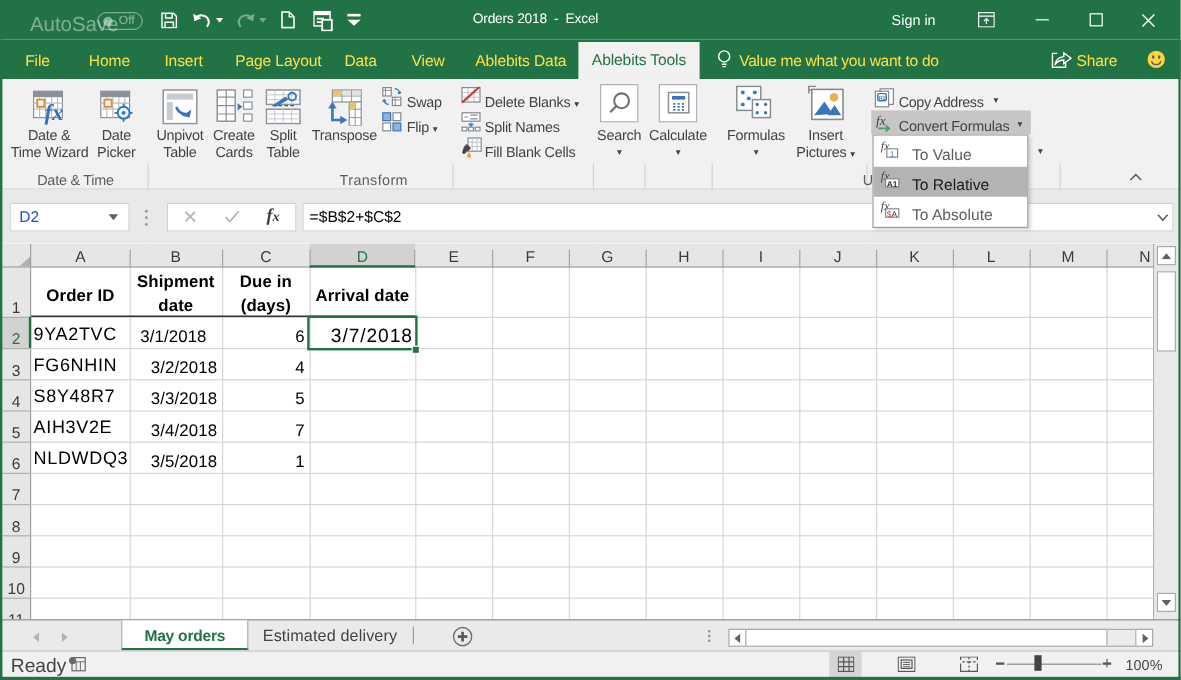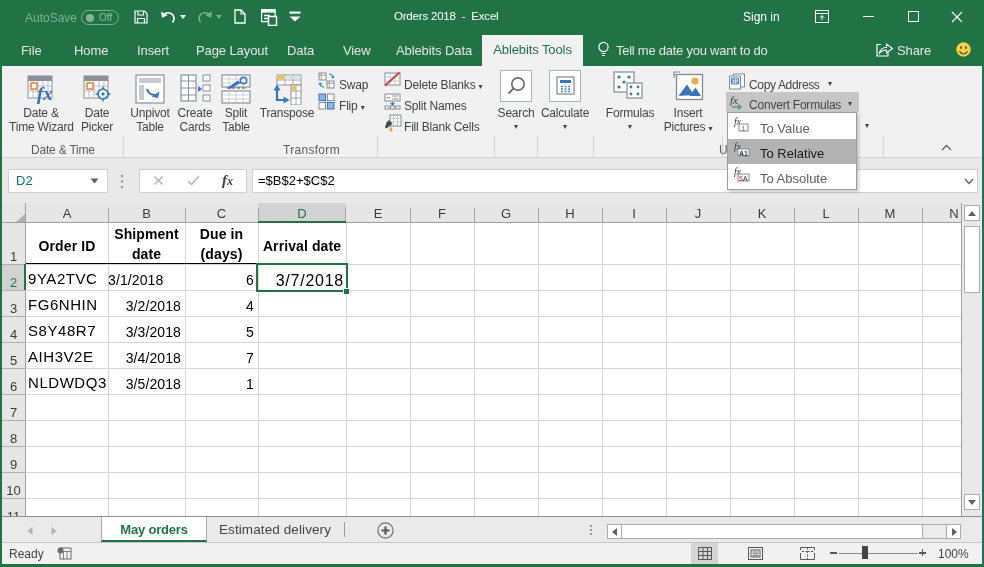--- a/index.html
+++ b/index.html
@@ -4,21 +4,21 @@
 <style>
 * { margin:0; padding:0; box-sizing:border-box; }
 html,body { width:984px; height:567px; overflow:hidden; }
 body { font-family:"Liberation Sans", sans-serif; position:relative; background:#fff; }
 #app { position:absolute; left:0; top:0; width:984px; height:567px; }
 .abs { position:absolute; }
 
 #titlebar { left:0; top:0; width:984px; height:33px; background:#217346; }
 #menubar { left:0; top:33px; width:984px; height:33px; background:#217346; }
 .ttxt { color:#fff; font-size:12px; }
-.tabtxt { color:#e5e5e5; font-size:13px; letter-spacing:-0.1px; }
+.tabtxt { color:#fde047; font-size:13px; letter-spacing:-0.1px; }
 #ribbon { left:0; top:66px; width:984px; height:92px; background:#f1f1f1; border-bottom:1px solid #d2d2d2; }
 .rlabel { position:absolute; font-size:12px; color:#5d5d5d; letter-spacing:-0.2px; top:77px; }
 .btext { position:absolute; font-size:12px; color:#444; text-align:center; letter-spacing:-0.2px; white-space:nowrap; }
 .gdiv { position:absolute; width:1px; background:#d4d4d4; top:70px; height:83px; }
 
 #fbar { left:0; top:158px; width:984px; height:45px; background:#e9e9e9; }
 .wbox { position:absolute; background:#fff; border:1px solid #d0d0d0; }
 
 #sheet { left:0; top:203px; width:984px; height:313px; background:#fff; overflow:hidden; }
 .hdrl { position:absolute; top:0; height:20px; font-size:13px; color:#3b3b3b; text-align:center; line-height:21px; }
@@ -34,21 +34,21 @@
 #statusbar { left:0; top:542px; width:984px; height:22px; background:#f1f1f1; border-top:1px solid #c6c6c6; }
 .green-edge { background:#217346; }
 svg { display:block; }
 .mi { position:absolute; font-size:13px; }
 </style>
 </head>
 <body>
 <div id="app">
   <div class="abs" id="titlebar">
 
-    <div class="abs" style="left:25px;top:11px;font-size:12px;color:rgba(255,255,255,0.42);">AutoSave</div>
+    <div class="abs" style="left:25px;top:11px;font-size:17px;color:rgba(255,255,255,0.42);">AutoSave</div>
     <div class="abs" style="left:81px;top:10px;width:38px;height:15px;border:1px solid rgba(255,255,255,0.42);border-radius:8px;">
       <div class="abs" style="left:3.5px;top:3px;width:8px;height:8px;border-radius:50%;background:rgba(255,255,255,0.45);"></div>
       <div class="abs" style="left:17px;top:1px;font-size:10px;color:rgba(255,255,255,0.5);">Off</div>
     </div>
 
     <svg class="abs" style="left:134px;top:10px;" width="14" height="14" viewBox="0 0 14 14">
       <path d="M1 1 h9.5 l2.5 2.5 v9.5 h-12 z" fill="none" stroke="#fff" stroke-width="1.2"></path>
       <path d="M4 1.5 v3.5 h5.5 v-3.5" fill="none" stroke="#fff" stroke-width="1.2"></path>
       <path d="M3.5 13 v-4.5 h7 v4.5" fill="none" stroke="#fff" stroke-width="1.2"></path>
     </svg>
@@ -112,21 +112,21 @@
     <div class="abs tabtxt" style="left:343px;top:10px;">View</div>
     <div class="abs tabtxt" style="left:396px;top:10px;">Ablebits Data</div>
 
     <div class="abs" style="left:482px;top:2px;width:101px;height:31px;background:#f1f1f1;"></div>
     <div class="abs" style="left:482px;top:2px;width:101px;height:31px;font-size:13px;color:#217346;text-align:center;line-height:30px;letter-spacing:-0.1px;">Ablebits Tools</div>
 
     <svg class="abs" style="left:597px;top:8px;" width="13" height="17" viewBox="0 0 13 17">
       <circle cx="6.5" cy="6" r="4.6" fill="none" stroke="#fff" stroke-width="1.2"></circle>
       <path d="M4.5 12.5 h4 M5 14.5 h3" stroke="#fff" stroke-width="1.2"></path>
     </svg>
-    <div class="abs tabtxt" style="left:616px;top:10px;letter-spacing:-0.25px;">Tell me date you want to do</div>
+    <div class="abs tabtxt" style="left:616px;top:10px;letter-spacing:-0.25px;">Value me what you want to do</div>
 
     <svg class="abs" style="left:876px;top:9px;" width="18" height="15" viewBox="0 0 18 15">
       <path d="M5 2.5 H1 V14 H12 V10.5" fill="none" stroke="#fff" stroke-width="1.2"></path>
       <path d="M3 12 C4 7.5 7 5.5 10.5 5.2 L10.5 2 L16.5 6.5 L10.5 11 L10.5 8 C7.5 8 4.8 9.5 3 12 z" fill="none" stroke="#fff" stroke-width="1.1"></path>
     </svg>
     <div class="abs tabtxt" style="left:897px;top:10px;">Share</div>
   </div>
   <svg class="abs" style="left:956px;top:42px;" width="15" height="15" viewBox="0 0 15 15">
     <circle cx="7.5" cy="7.5" r="7.2" fill="#ffd43b"></circle>
     <ellipse cx="5" cy="5.6" rx="1" ry="1.5" fill="#56566e"></ellipse>
@@ -327,21 +327,21 @@
   </svg>
   <div class="mi abs" style="left:760px;top:146px;color:#1a1a1a;z-index:52;">To Relative</div>
   <svg class="abs" style="left:733px;top:166px;z-index:52;" width="17" height="17" viewBox="0 0 17 17">
     <text x="1" y="9" font-family="Liberation Serif,serif" font-style="italic" font-size="10" fill="#404040">fx</text>
     <rect x="5" y="8" width="11" height="7" fill="#fff" stroke="#848a91"></rect>
     <text x="6" y="14.5" font-size="7" fill="#c05046" font-family="Liberation Sans">$<tspan fill="#303030">A</tspan></text>
   </svg>
   <div class="mi abs" style="left:760px;top:171px;color:#5e5e5e;z-index:52;">To Absolute</div>
   <div class="abs" id="fbar">
     <div class="wbox" style="left:8px;top:11px;width:100px;height:24px;"></div>
-    <div class="abs" style="left:16px;top:15px;font-size:13px;color:#0f766e;">D2</div>
+    <div class="abs" style="left:16px;top:15px;font-size:13px;color:#1d4ed8;">D2</div>
     <svg class="abs" style="left:90px;top:20px;" width="9" height="6" viewBox="0 0 9 6">
         <path d="M0.5 0.5 h8 l-4 5 z" fill="#606060"></path>
       </svg>
     <svg class="abs" style="left:120px;top:16px;" width="4" height="15" viewBox="0 0 4 15">
       <circle cx="2" cy="2" r="1.2" fill="#9a9a9a"></circle>
         <circle cx="2" cy="7.5" r="1.2" fill="#9a9a9a"></circle>
         <circle cx="2" cy="13" r="1.2" fill="#9a9a9a"></circle>
     </svg>
     <div class="wbox" style="left:139px;top:11px;width:108px;height:24px;"></div>
     <svg class="abs" style="left:153px;top:17px;" width="11" height="11" viewBox="0 0 11 11">
@@ -459,21 +459,21 @@
     <div class="cell bold" style="left:108px;top:20.5px;width:77px;text-align:center;line-height:20px;">Shipment<br>date</div>
     <div class="cell bold" style="left:258px;top:34.5px;width:88px;text-align:center;">Arrival date</div>
 
     <div class="abs" style="left:26px;top:59.5px;width:320px;height:1.8px;background:#000;"></div>
 
     <div class="cell id" style="left:28px;top:67px;">9YA2TVC</div>
     <div class="cell id" style="left:28px;top:93px;">FG6NHIN</div>
     <div class="cell id" style="left:28px;top:119px;">S8Y48R7</div>
     <div class="cell id" style="left:28px;top:145px;">AIH3V2E</div>
     <div class="cell id" style="left:28px;top:171px;">NLDWDQ3</div>
-    <div class="cell" style="left:108px;top:69px;width:73px;text-align:left;">3/1/2018</div>
+    <div class="cell" style="left:108px;top:69px;width:73px;text-align:center;">3/1/2018</div>
     <div class="cell" style="left:108px;top:95px;width:73px;text-align:right;">3/2/2018</div>
     <div class="cell" style="left:108px;top:121px;width:73px;text-align:right;">3/3/2018</div>
     <div class="cell" style="left:108px;top:147px;width:73px;text-align:right;">3/4/2018</div>
     <div class="cell" style="left:108px;top:173px;width:73px;text-align:right;">3/5/2018</div>
     <div class="cell" style="left:185px;top:69px;width:69px;text-align:right;">6</div>
     <div class="cell" style="left:185px;top:95px;width:69px;text-align:right;">4</div>
     <div class="cell" style="left:185px;top:121px;width:69px;text-align:right;">5</div>
     <div class="cell" style="left:185px;top:147px;width:69px;text-align:right;">7</div>
     <div class="cell" style="left:185px;top:173px;width:69px;text-align:right;">1</div>
     <div class="cell" style="left:258px;top:68.5px;width:86px;text-align:right;font-size:16px;letter-spacing:0.75px;">3/7/2018</div>
@@ -517,21 +517,21 @@
     <svg class="abs" style="left:612px;top:11px;" width="5" height="8" viewBox="0 0 5 8">
         <path d="M5 0 L0 4 L5 8 z" fill="#606060"></path>
       </svg>
     <div class="abs" style="left:621px;top:7px;width:302px;height:15px;background:#fff;border:1px solid #ababab;"></div>
     <div class="abs" style="left:946px;top:7px;width:15px;height:15px;background:#fff;border:1px solid #ababab;"></div>
     <svg class="abs" style="left:952px;top:11px;" width="5" height="8" viewBox="0 0 5 8">
         <path d="M0 0 L5 4 L0 8 z" fill="#606060"></path>
       </svg>
   </div>
   <div class="abs" id="statusbar">
-    <div class="abs" style="left:9px;top:4px;font-size:12px;color:#444;">Ready</div>
+    <div class="abs" style="left:9px;top:4px;font-size:16px;color:#444;">Ready</div>
     <svg class="abs" style="left:57px;top:4px;" width="15" height="13" viewBox="0 0 15 13">
       <rect x="3" y="1" width="11" height="11" fill="none" stroke="#6a6a6a" stroke-width="1"></rect>
       <path d="M3 4.5 h11 M6.5 4.5 v7.5 M10 4.5 v7.5" stroke="#6a6a6a" stroke-width="0.8"></path>
       <circle cx="3.5" cy="3.5" r="3" fill="#6a6a6a"></circle>
     </svg>
 
     <div class="abs" style="left:691px;top:0px;width:27px;height:21px;background:#d5d5d5;"></div>
     <svg class="abs" style="left:698px;top:4px;" width="14" height="13" viewBox="0 0 14 13">
       <rect x="0.5" y="0.5" width="13" height="12" fill="none" stroke="#585858" stroke-width="1"></rect>
       <path d="M0.5 4.5 h13 M0.5 8.5 h13 M5 0.5 v12 M9.5 0.5 v12" stroke="#585858" stroke-width="1"></path>

